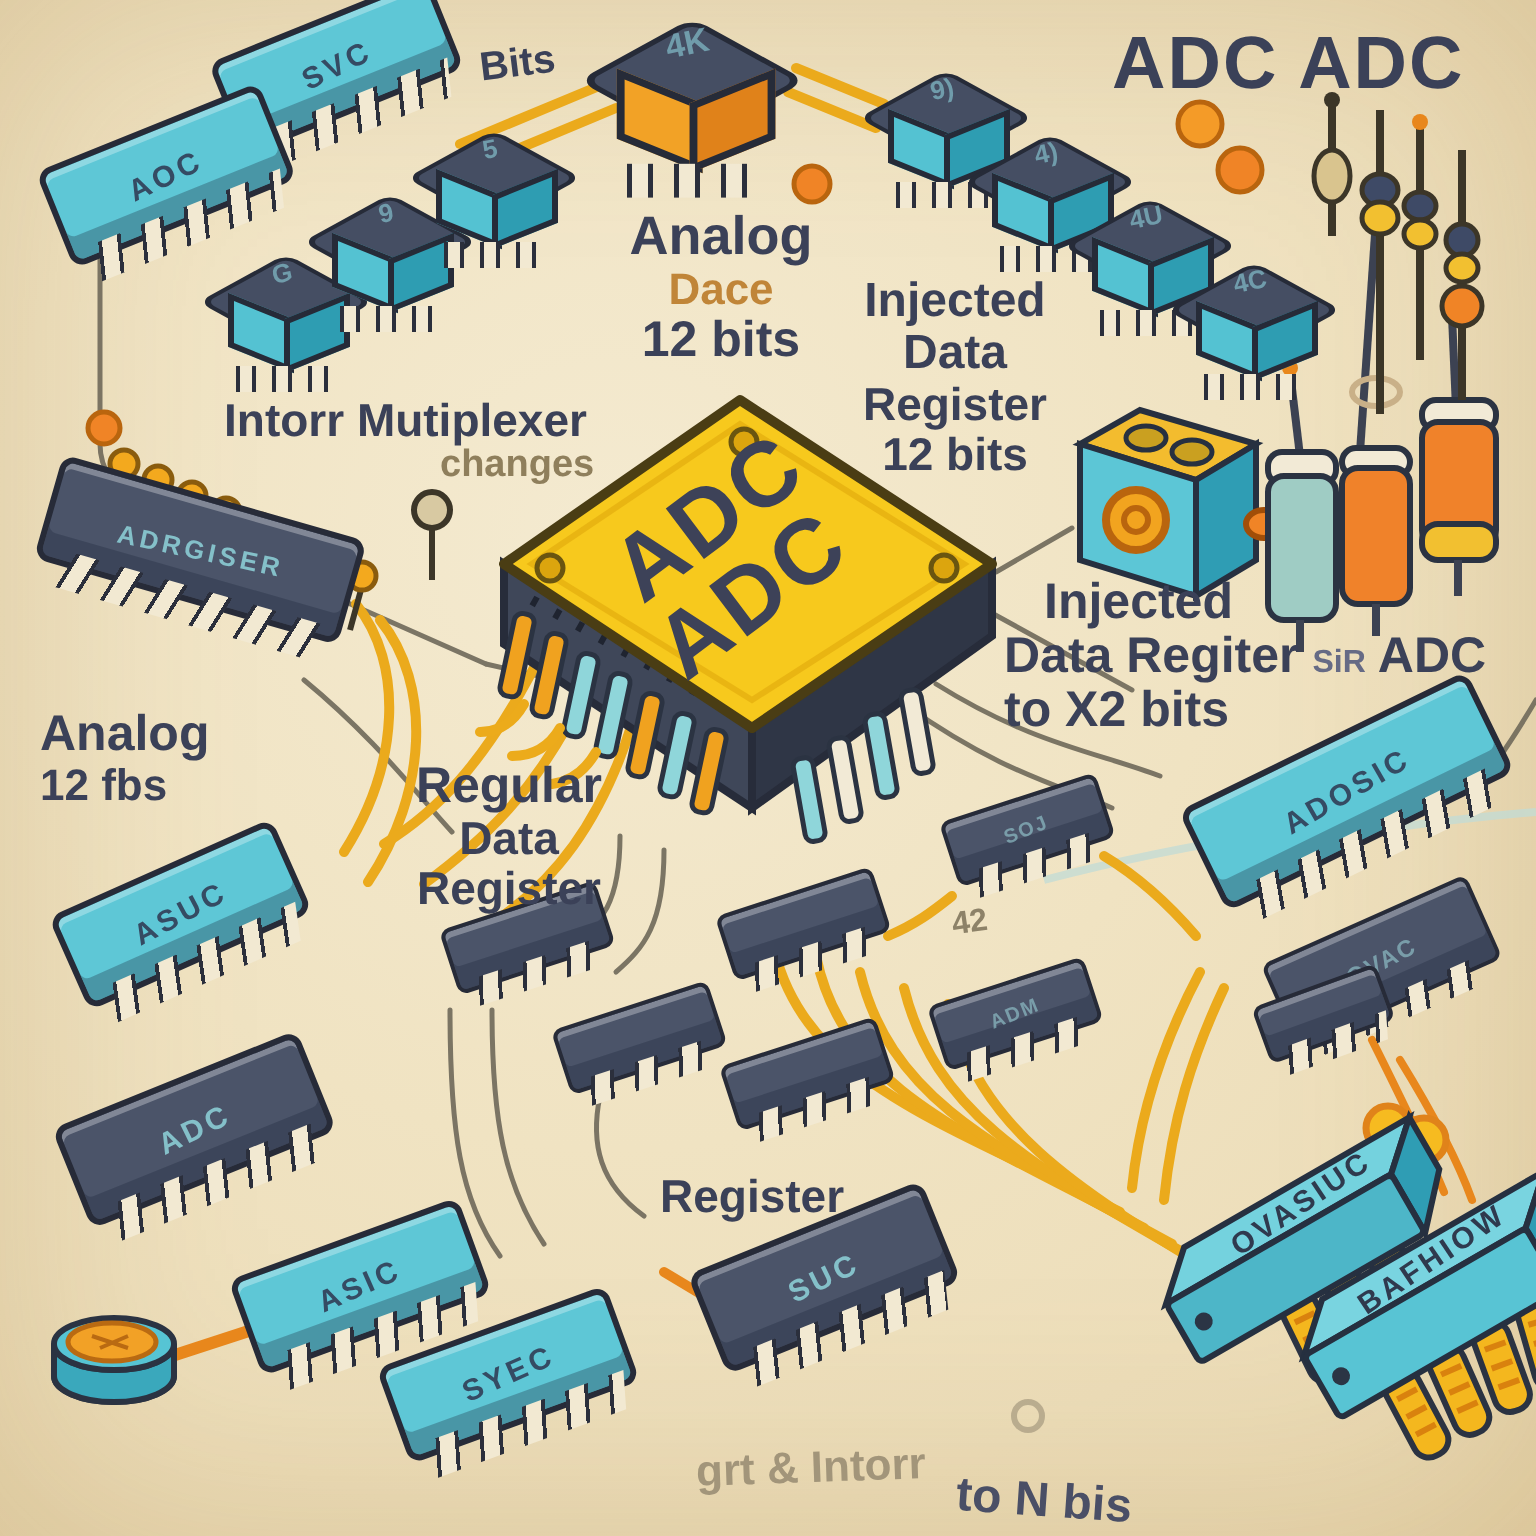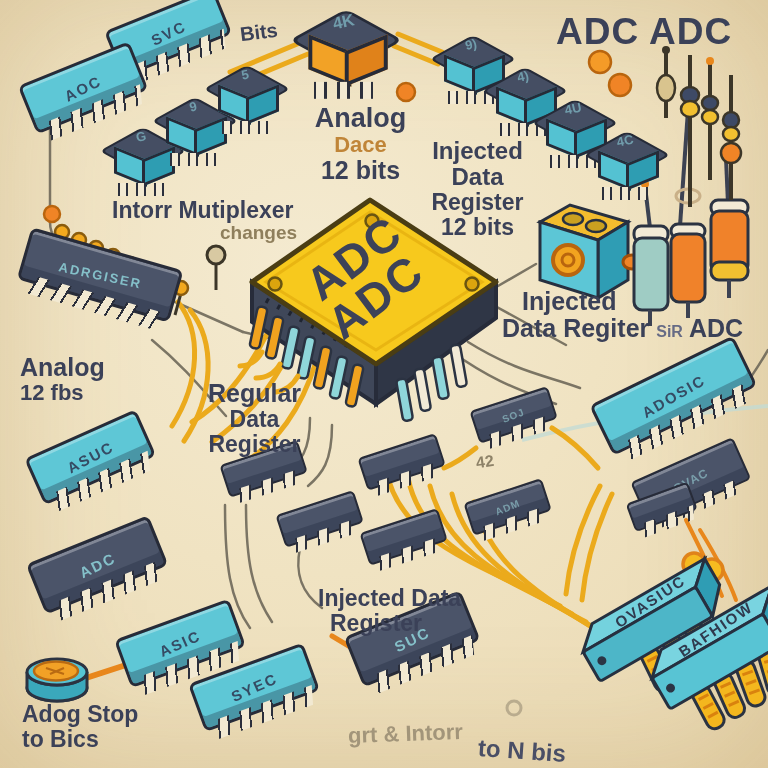--- a/index.html
+++ b/index.html
@@ -441,40 +441,36 @@
     <span class="sub" style="font-size:19px;color:#8f7f5c;margin-left:108px;text-align:right;">changes</span>
   </div>
 
   <div class="t" style="left:502px;top:288px;">
     <span class="sub" style="font-size:25px;margin-left:20px;">Injected</span>
     <span class="sub" style="font-size:25px;">
       <span>Data Regiter</span>
       <span style="font-size:16px;color:#666b85;">SiR</span>
       <span>ADC</span>
     </span>
+    <span class="sub" style="font-size:25px;">to X2 bits</span>
   </div>
 
   <div class="t" style="left:20px;top:354px;">
     <span class="sub" style="font-size:25px;">Analog</span>
     <span class="sub" style="font-size:22px;">12 fbs</span>
   </div>
 
   <div class="t center" style="left:202px;top:380px;width:105px;">
     <span class="sub" style="font-size:25px;">Regular</span>
     <span class="sub" style="font-size:23px;">Data</span>
     <span class="sub" style="font-size:23px;">Register</span>
   </div>
 
   <div class="t" style="left:318px;top:586px;">
-    <span class="sub" style="font-size:23px;">Injected Data</span>
     <span class="sub" style="font-size:23px;margin-left:12px;">Register</span>
   </div>
 
-  <div class="t" style="left:22px;top:702px;">
-    <span class="sub" style="font-size:23px;">Adog Stop</span>
-    <span class="sub" style="font-size:23px;">to Bics</span>
-  </div>
 
   <div class="t" style="left:348px;top:722px;font-size:22px;color:#a2957a;transform:rotate(-2deg);">grt &amp; Intorr</div>
   <div class="t" style="left:478px;top:738px;font-size:24px;color:#4a4f66;transform:rotate(4deg);">to N bis</div>
 
   <div class="t" style="left:476px;top:453px;font-size:16px;color:#8d8268;transform:rotate(-8deg);">42</div>
 </div>
 
 </body></html>

